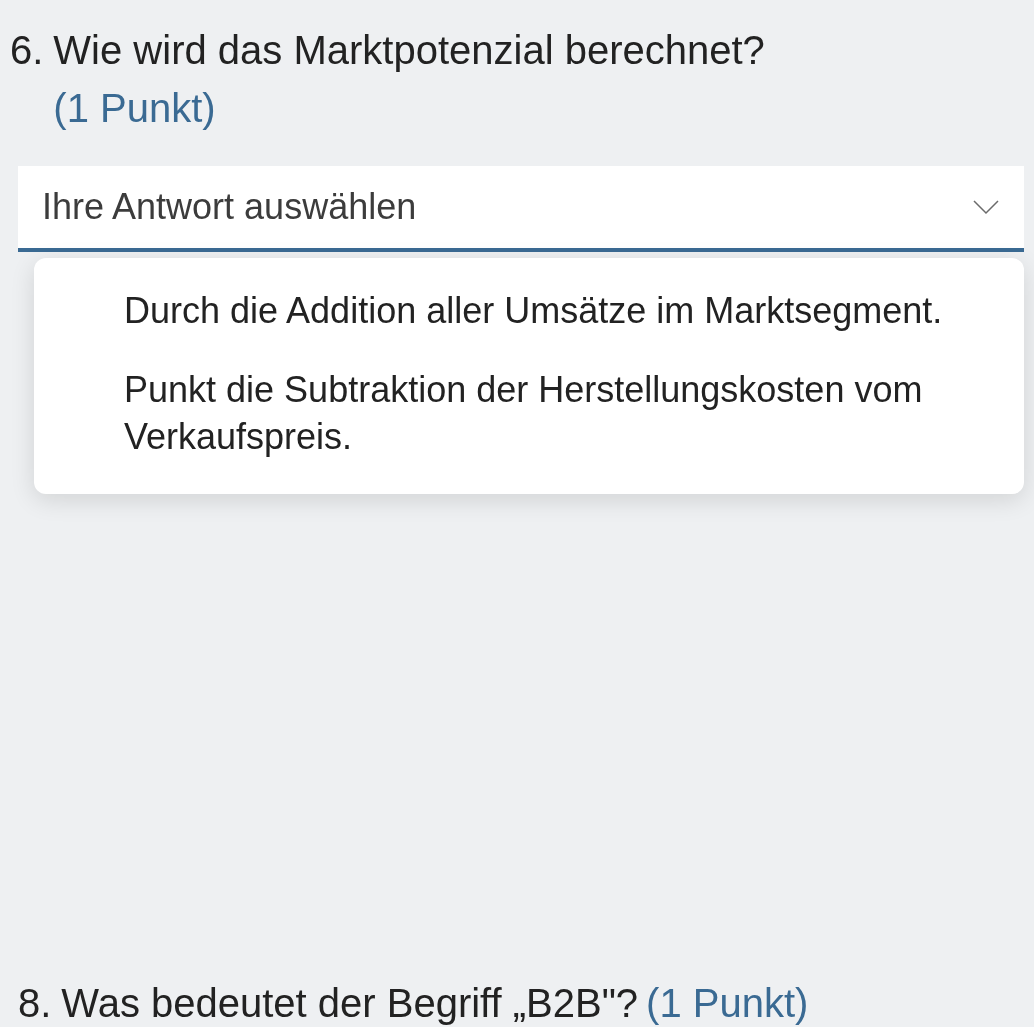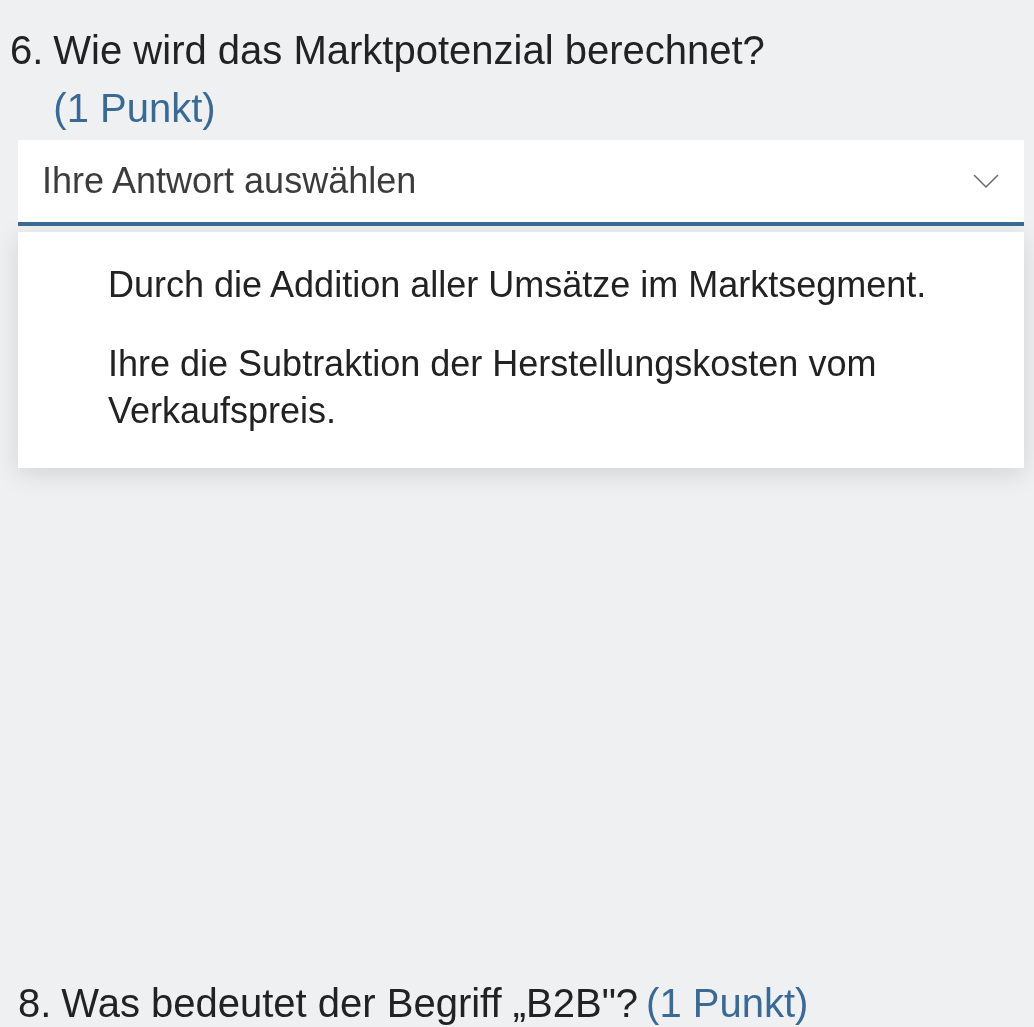--- a/index.html
+++ b/index.html
@@ -36,21 +36,21 @@
       color: #222;
     }
     .question-points {
       color: #3a6a93;
       font-size: 40px;
       margin-top: 6px;
       display: block;
     }
     .dropdown {
       position: relative;
-      margin: 6px 0 0 8px;
+      margin: 32px 0 0 8px;
       width: calc(100% - 8px);
     }
     .dropdown-trigger {
       background: #ffffff;
       border: none;
       border-bottom: 4px solid #3a6a93;
       padding: 20px 24px;
       font-size: 36px;
       color: #3c3c3c;
       width: 100%;
@@ -70,28 +70,28 @@
       margin-left: 16px;
     }
     .chevron svg {
       width: 100%;
       height: 100%;
       display: block;
     }
     .dropdown-panel {
       position: absolute;
       top: 100%;
-      left: 0;
+      left: 16px;
       right: 0;
       background: #ffffff;
       box-shadow: 0 6px 24px rgba(0,0,0,0.12);
       z-index: 10;
       padding: 14px 0 18px 0;
       margin-top: 6px;
-      border-radius: 0;
+      border-radius: 12px;
     }
     .dropdown-option {
       padding: 16px 30px 16px 90px;
       font-size: 36px;
       line-height: 1.3;
       color: #222;
       cursor: pointer;
     }
     .next-question {
       position: absolute;
@@ -138,21 +138,21 @@
       <button class="dropdown-trigger">
         <span class="dropdown-placeholder">Ihre Antwort auswählen</span>
         <span class="chevron">
           <svg viewBox="0 0 28 16" fill="none" stroke="#6b6b6b" stroke-width="1.5">
             <polyline points="2,2 14,14 26,2"></polyline>
           </svg>
         </span>
       </button>
       <div class="dropdown-panel">
         <div class="dropdown-option">Durch die Addition aller Umsätze im Marktsegment.</div>
-        <div class="dropdown-option">Ihre die Subtraktion der Herstellungs­kosten vom Verkaufspreis.</div>
+        <div class="dropdown-option">Punkt die Subtraktion der Herstellungs­kosten vom Verkaufspreis.</div>
       </div>
     </div>
   </div>
 
   <div class="next-question">
     <span class="nq-number">8.</span>
     <span class="nq-text">Was bedeutet der Begriff „B2B"?</span>
     <span class="nq-points">(1 Punkt)</span>
   </div>
 

